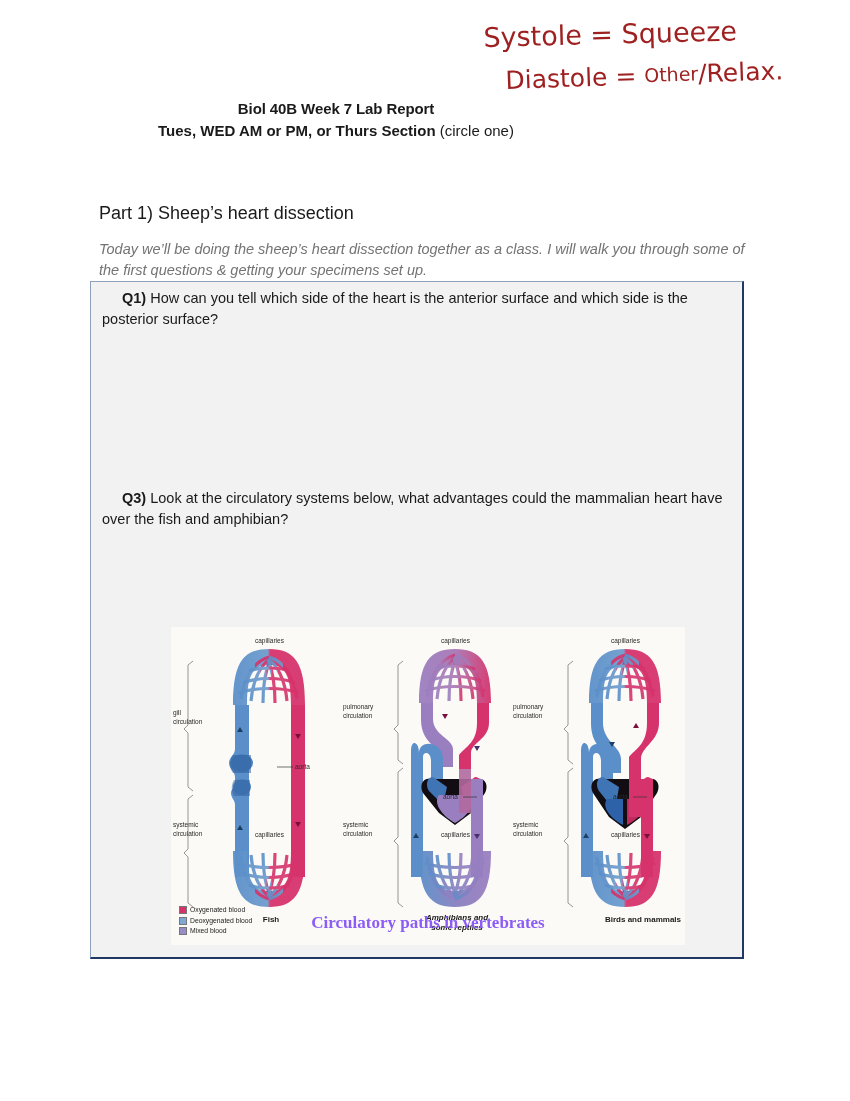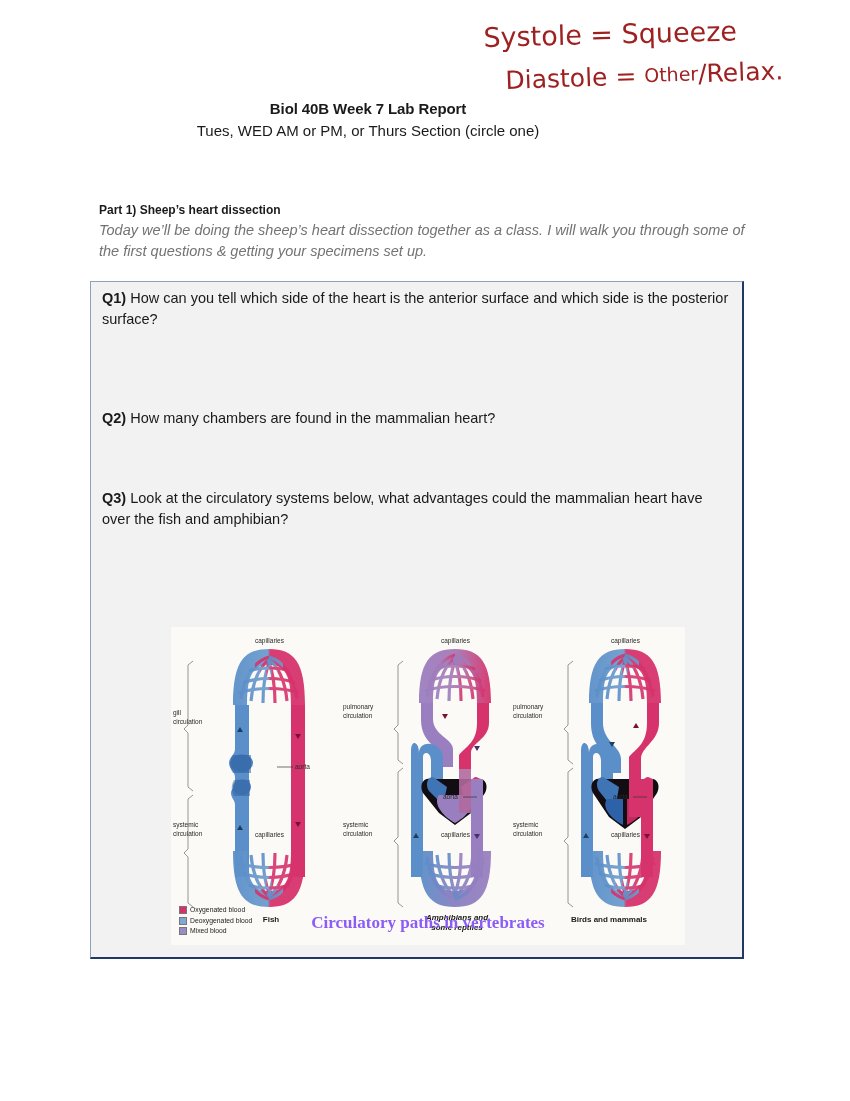--- a/index.html
+++ b/index.html
@@ -43,21 +43,20 @@
     vertical-align: 2px;
   }
 
   
   .doc-header {
     position: absolute;
     left: 0;
     top: 100px;
     width: 672px;
     text-align: center;
-    padding-left: 32px;
   }
   .doc-title {
     font-weight: bold;
     font-size: 15px;
     letter-spacing: -0.1px;
   }
   .name-row {
     margin-top: 4px;
     font-weight: bold;
     font-size: 15px;
@@ -67,34 +66,34 @@
     display: inline-block;
     width: 270px;
     border-bottom: 2.5px solid #111;
     margin-left: 6px;
     vertical-align: 3px;
   }
   .section-row {
     margin-top: 5px;
     font-size: 15px;
   }
-  .section-row b { font-weight: normal; }
+  .section-row b { font-weight: bold; }
   .section-row span.normal { font-weight: normal; text-align: center; }
 
   
   .part-block {
     position: absolute;
     left: 99px;
     top: 203px;
     width: 660px;
   }
   .part-title {
-    font-weight: bold;
-    font-size: 12px;
-    margin: 0 0 3px 0;
+    font-weight: normal;
+    font-size: 18px;
+    margin: 0 0 15px 0;
   }
   .part-note {
     color: #737373;
     font-style: italic;
     font-size: 14.5px;
     line-height: 1.42;
     margin: 0;
   }
 
   
@@ -112,21 +111,21 @@
     border-bottom-width: 2px;
     box-sizing: border-box;
   }
   .question {
     position: absolute;
     left: 11px;
     width: 632px;
     font-size: 14.5px;
     line-height: 1.45;
   }
-  .question b { font-weight: bold; }
+  .question b { font-weight: bold; margin-left: 20px; }
   .q1 { top: 6px; }
   .q2 { top: 126px; }
   .q3 { top: 206px; }
 
   
   .figure {
     position: absolute;
     left: 80px;
     top: 345px;
     width: 514px;
@@ -200,23 +199,20 @@
   <p class="part-title">Part 1) Sheep’s heart dissection</p>
   <p class="part-note">Today we’ll be doing the sheep’s heart dissection together as a class. I will walk you through some of the first questions &amp; getting your specimens set up.</p>
 </div>
 
 <div class="qbox">
 
   <div class="question q1">
     <b>Q1)</b><span> How can you tell which side of the heart is the anterior surface and which side is the posterior surface?</span>
   </div>
 
-  <div class="question q2">
-    <b>Q2)</b><span> How many chambers are found in the mammalian heart?</span>
-  </div>
 
   <div class="question q3">
     <b>Q3)</b><span> Look at the circulatory systems below, what advantages could the mammalian heart have over the fish and amphibian?</span>
   </div>
 
   <div class="figure">
     <div class="fig-inner">
 
       <svg width="514" height="318" viewBox="0 0 514 318">
         <defs>
@@ -482,21 +478,21 @@
       <div class="fig-label" style="left:342px; top:194px;">
         <span>systemic</span><br>
         <span>circulation</span>
       </div>
 
       <div class="fig-species" style="left:68px; top:288px; width:64px;">Fish</div>
       <div class="fig-species" style="left:236px; top:286px; width:100px;font-style:italic;">
         <span>Amphibians and</span><br>
         <span>some reptiles</span>
       </div>
-      <div class="fig-species" style="left:388px; top:288px; width:100px;">Birds and mammals</div>
+      <div class="fig-species" style="left:422px; top:288px; width:100px;">Birds and mammals</div>
 
       
       <div class="legend">
         <div class="legend-row">
           <span class="swatch" style="background:#d6336c"></span>
           <span>Oxygenated blood</span>
         </div>
         <div class="legend-row">
           <span class="swatch" style="background:#7fa8d4"></span>
           <span>Deoxygenated blood</span>

